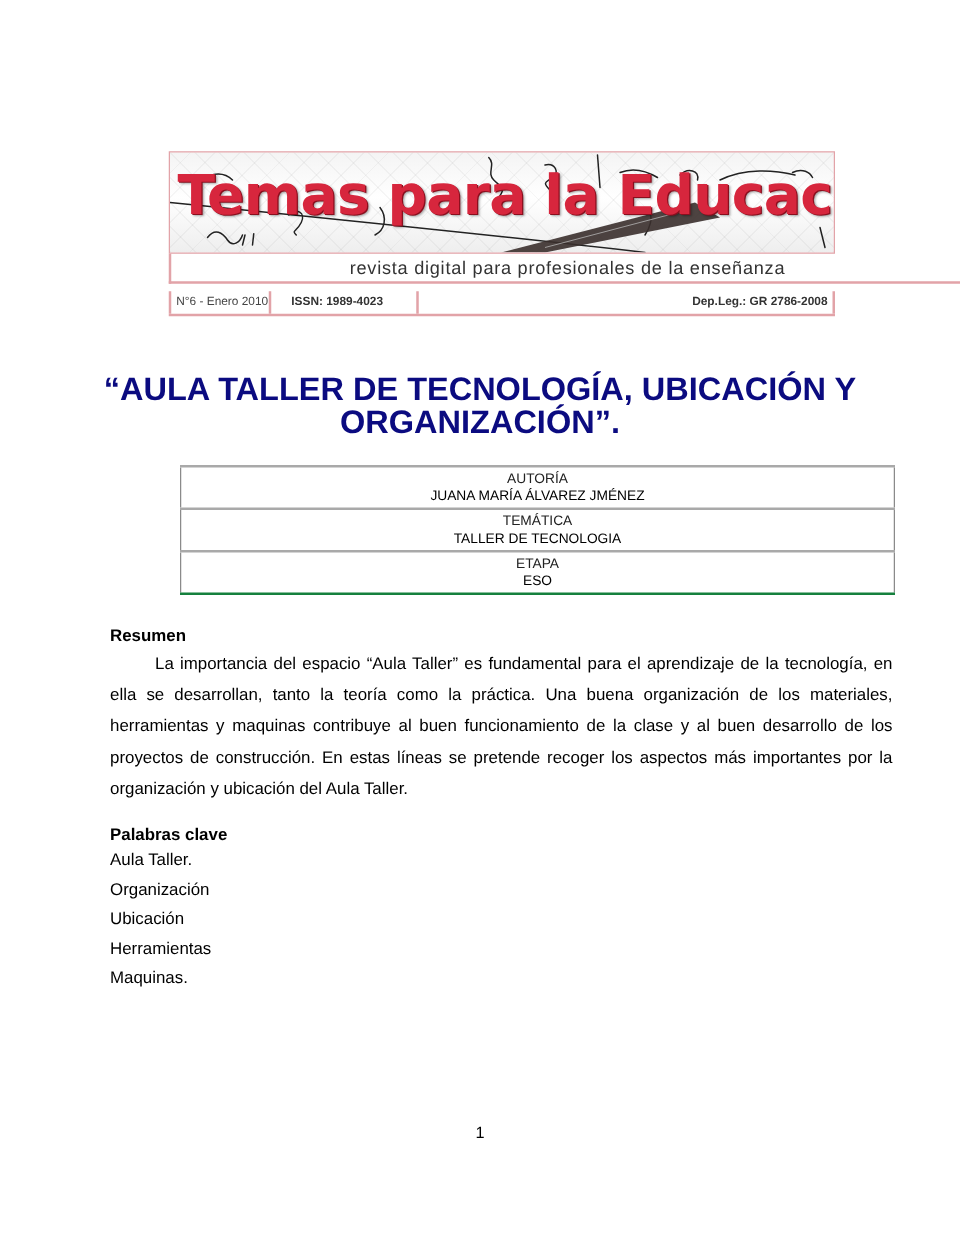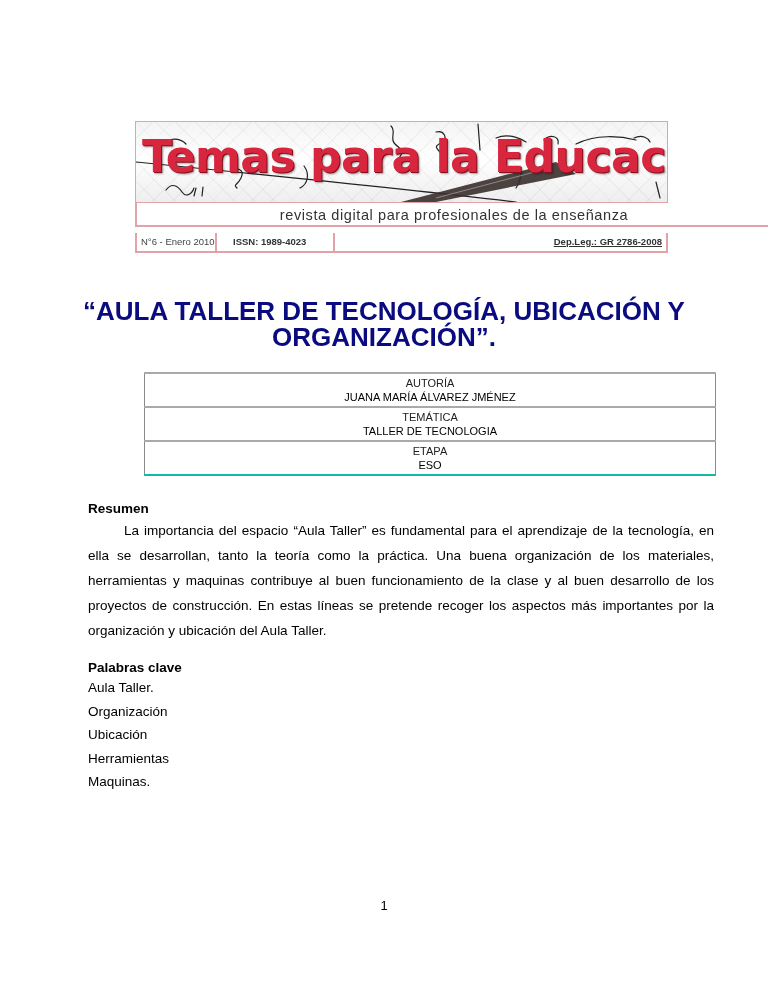--- a/index.html
+++ b/index.html
@@ -86,21 +86,21 @@
     .banner-info .cell {
       border-left: 2px solid #e2a3a8;
       padding: 0 4px;
       white-space: nowrap;
     }
     .banner-info .cell:last-child { border-right: 2px solid #e2a3a8; }
     .banner-info .cell.bold { font-weight: bold; color: #333; padding-left: 16px; }
     .banner-info .c1 { width: 70px; text-align: center; }
     .banner-info .c2 { width: 218px; }
     .banner-info .c3 { width: 96px; }
-    .banner-info .c4 { flex: 1; text-align: right; text-decoration: underline; }
+    .banner-info .c4 { flex: 1; text-align: right; }
 
     
     .doc-title {
       position: absolute;
       left: 60px;
       top: 298px;
       width: 648px;
       text-align: center;
       font-family: "Liberation Sans", sans-serif;
       font-weight: bold;
@@ -121,21 +121,21 @@
     .meta-table td {
       border: 1px solid #8a8a8a;
       border-top: 2px solid #a9a9a9;
       text-align: center;
       padding: 1px 0 1px 0;
       height: 30px;
       font-size: 11px;
       line-height: 14px;
       vertical-align: middle;
     }
-    .meta-table tr:last-child td { border-bottom: 2px solid #14b8a6; }
+    .meta-table tr:last-child td { border-bottom: 2px solid #15803d; }
     .meta-label { display: block; color: #222; }
     .meta-value { display: block; font-weight: normal; }
 
     
     .section-heading {
       position: absolute;
       left: 88px;
       font-weight: bold;
       font-size: 13.5px;
       line-height: 16px;

